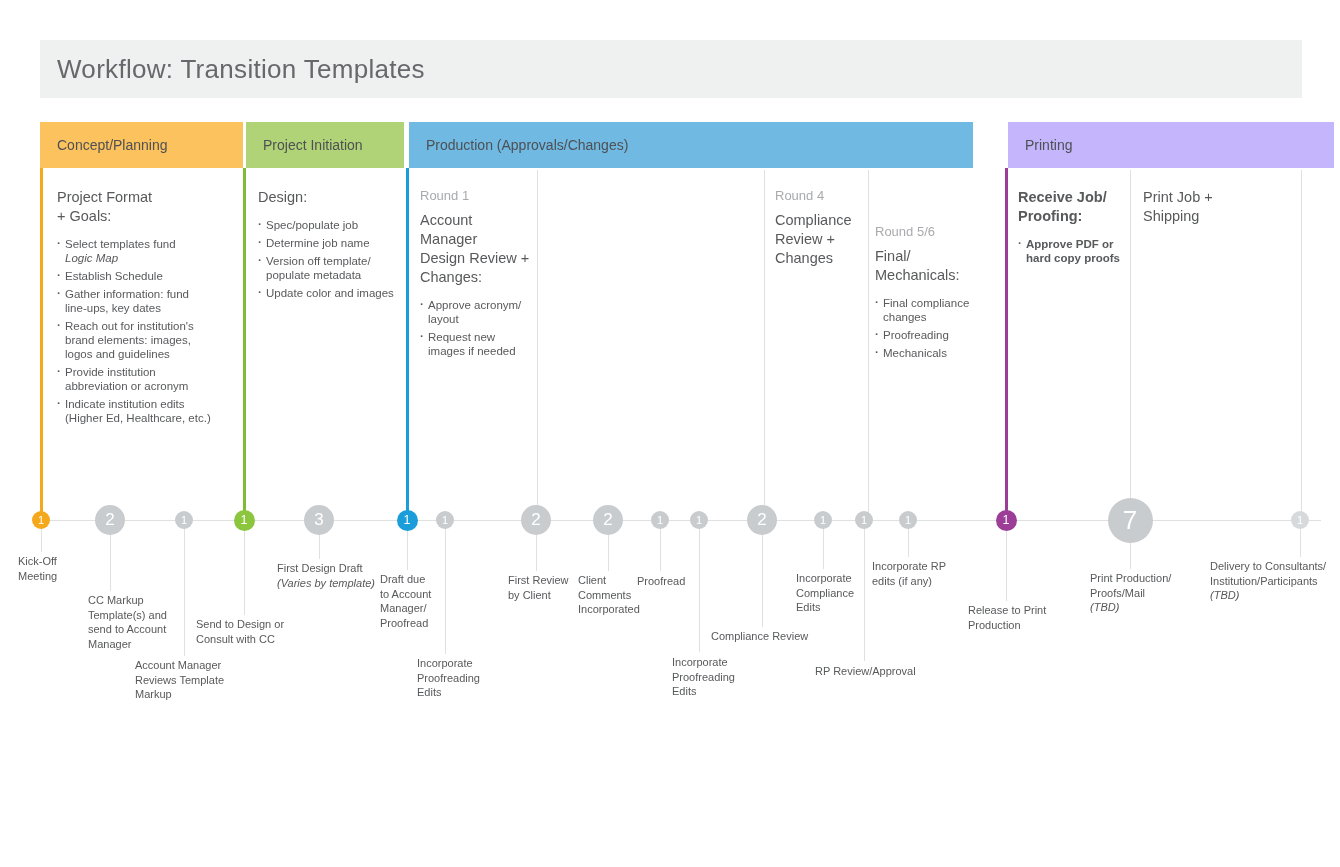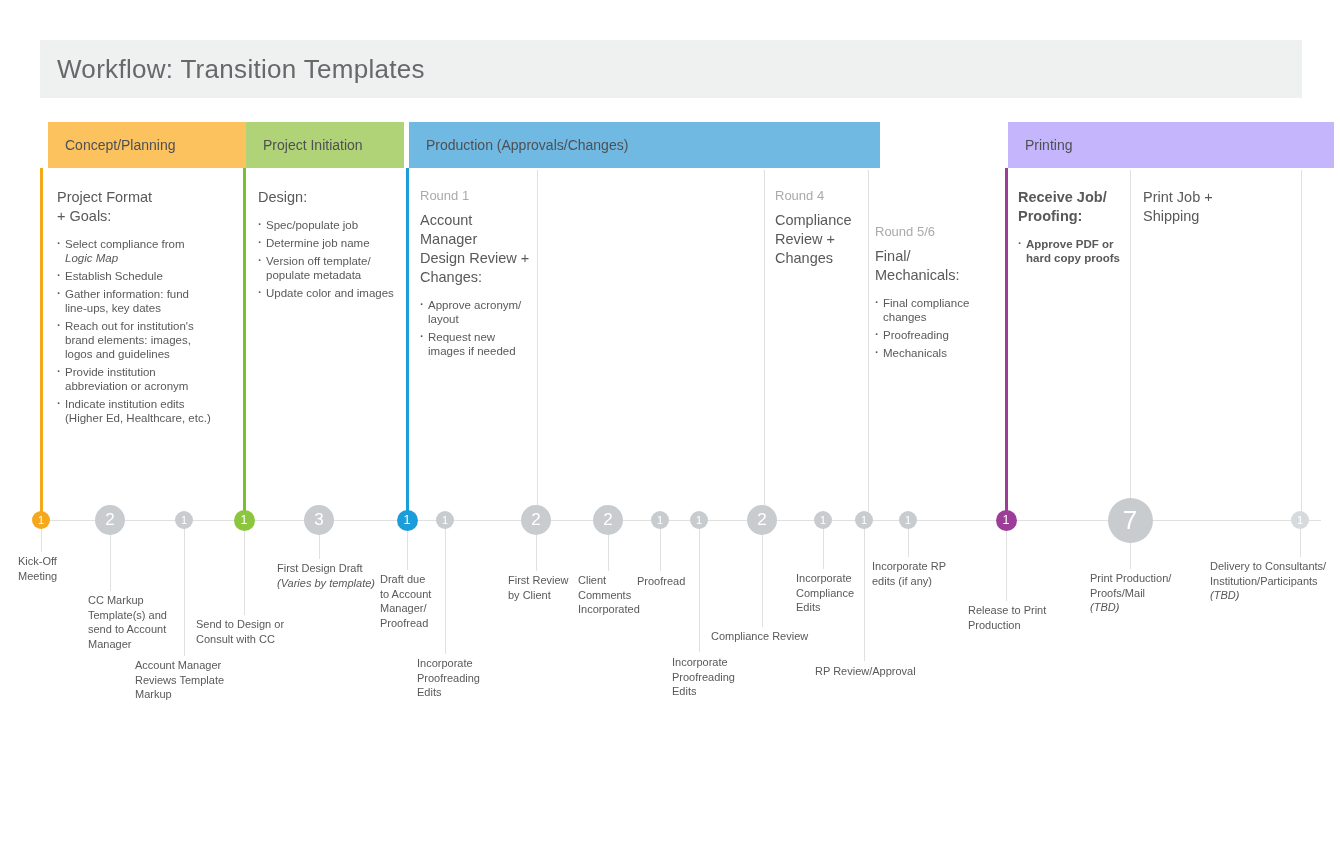--- a/index.html
+++ b/index.html
@@ -28,45 +28,45 @@
   .mlabel > span{display:block;}
 </style>
 </head>
 <body>
 
 <div class="canvas" id="canvas">
   <div class="titlebar">
     <div class="page-title">Workflow: Transition Templates</div>
   </div>
 
-<div class="band" style="left: 48px; width: 203px; background: rgb(251, 194, 94); text-decoration: underline;">
+<div class="band" style="left: 40px; width: 203px; background: rgb(251, 194, 94); text-decoration: underline;">
       <span class="band-label">Concept/Planning</span>
     </div>
     <div class="band" style="left: 246px; width: 158px; background: rgb(176, 211, 119);">
       <span class="band-label">Project Initiation</span>
     </div>
-    <div class="band" style="left: 409px; width: 471px; background: rgb(112, 185, 227);">
+    <div class="band" style="left: 409px; width: 564px; background: rgb(112, 185, 227);">
       <span class="band-label">Production (Approvals/Changes)</span>
     </div>
     <div class="band" style="left: 1008px; width: 326px; background: #c4b5fd;">
       <span class="band-label">Printing</span>
     </div>
     <div class="accent" style="left: 40px; background: rgb(246, 168, 28); height: 352px;"></div>
     <div class="accent" style="left: 243px; background: rgb(124, 189, 51); height: 352px;"></div>
     <div class="accent" style="left: 406px; background: rgb(27, 157, 217); height: 352px;"></div>
     <div class="accent" style="left: 1005px; background: rgb(156, 62, 152); height: 352px;"></div>
     <div class="divider" style="left: 537px; height: 350px;"></div>
     <div class="divider" style="left: 764px; height: 350px;"></div>
     <div class="divider" style="left: 868px; height: 350px;"></div>
     <div class="divider" style="left: 1130px; height: 350px;"></div>
     <div class="divider" style="left: 1301px; height: 350px;"></div>
     <div class="col" style="left: 57px; width: 172px;">
       <div class="heading">Project Format
 + Goals:</div>
-      <div class="bullet"><span>Select compliance from
+      <div class="bullet"><span>Select templates fund
 </span><span class="ital">Logic Map</span></div>
       <div class="bullet"><span>Establish Schedule</span></div>
       <div class="bullet"><span>Gather information: fund
 line-ups, key dates</span></div>
       <div class="bullet"><span>Reach out for institution's
 brand elements: images,
 logos and guidelines</span></div>
       <div class="bullet"><span>Provide institution
 abbreviation or acronym</span></div>
       <div class="bullet"><span>Indicate institution edits

